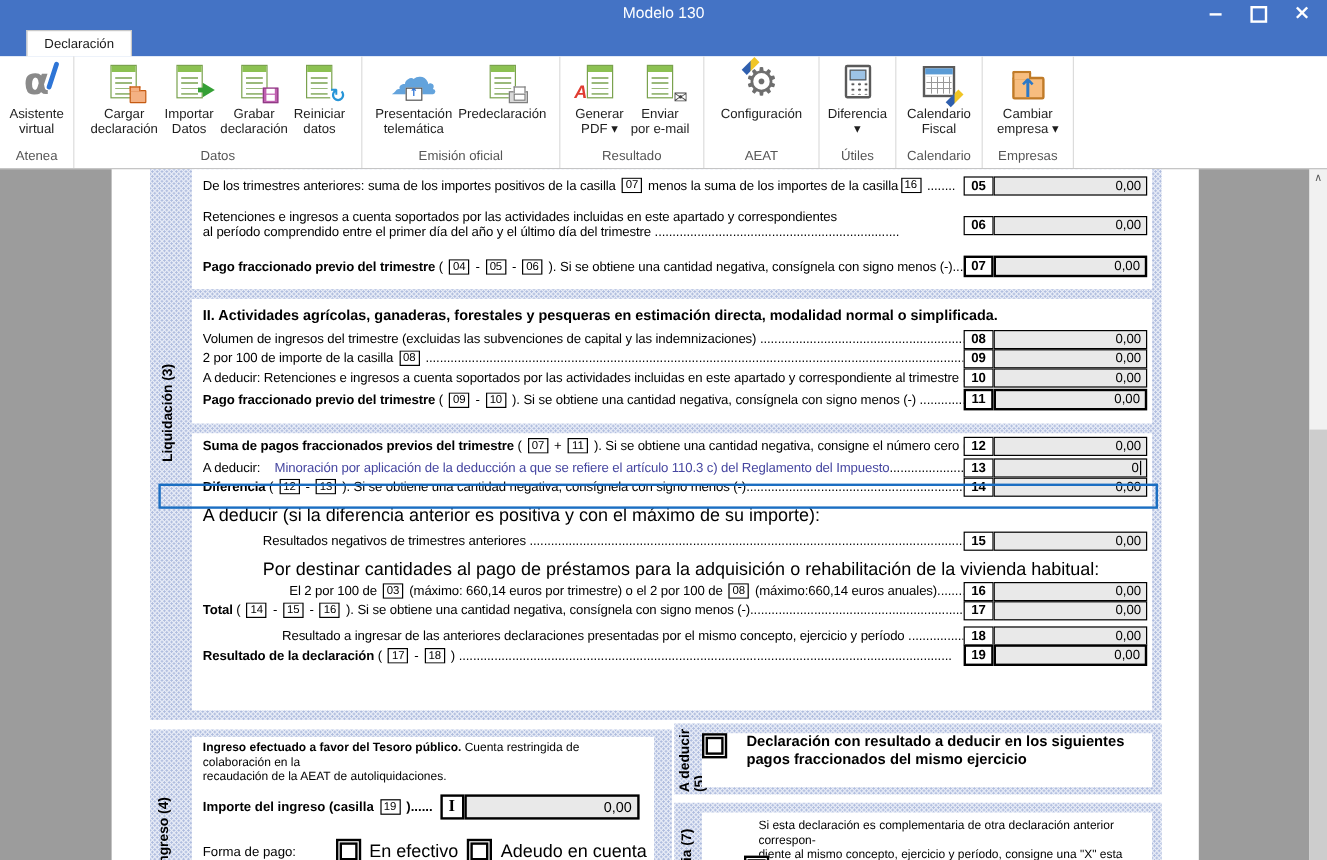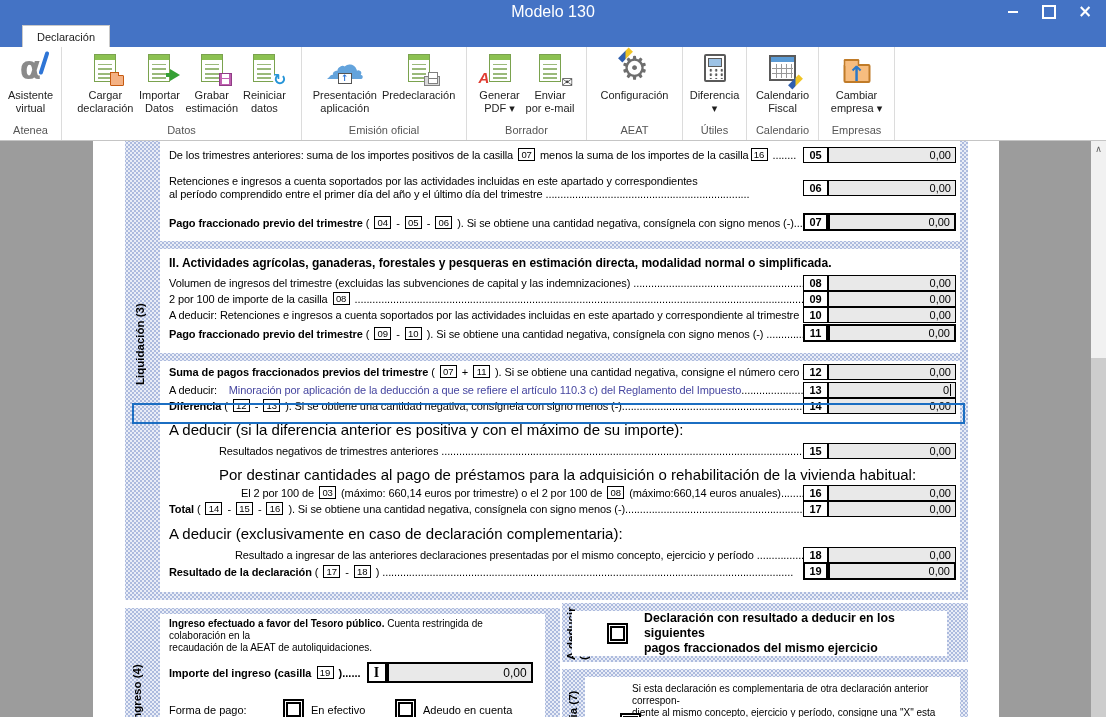--- a/index.html
+++ b/index.html
@@ -1,21 +1,21 @@
 <!DOCTYPE html>
 <html><head>
 <meta charset="utf-8">
 <style>
   *{box-sizing:border-box;margin:0;padding:0}
   body{font-family:"Liberation Sans",sans-serif;background:#fff}
   .app{position:relative;width:1106px;height:717px;overflow:hidden;background:#fff;user-select:none}
 
   
   .titlebar{position:absolute;left:0;top:0;width:100%;height:47px;background:#4473c5}
-  .title{position:absolute;left:0;right:0;top:3px;text-align:center;color:#fff;font-size:16px}
+  .title{position:absolute;left:0;right:0;top:3px;text-align:center;color:#fff;font-size:13px}
   .winctrls{position:absolute;right:6px;top:2px;display:flex;gap:6px}
   .wc{width:30px;height:19px;display:flex;align-items:center;justify-content:center;color:#fff;cursor:pointer}
   .wc-min::before{content:'';width:10px;height:2px;background:#fff}
   .wc-max::before{content:'';width:10px;height:10px;border:2px solid #fff}
   .wc-close{font-size:17px;font-weight:bold;line-height:1}
   .tab{position:absolute;left:22px;top:25px;width:88px;height:22px;background:#fff;border:1px solid #c9c9c9;border-bottom:none;display:flex;align-items:center;justify-content:center;font-size:11px;color:#1a1a1a;cursor:pointer}
 
   
   .ribbon{position:absolute;left:0;top:47px;width:100%;height:94px;background:#fff;border-bottom:1px solid #c5c5c5;display:flex}
   .rgroup{display:flex;flex-direction:column;border-right:1px solid #dcdcdc;flex:none}
@@ -97,25 +97,25 @@
   .ingbox{position:absolute;left:35px;top:6px;width:385px;height:104px;background:#fff;padding:4px 6px 0 9px}
   .ing-intro{font-size:10px;line-height:12px;white-space:pre-line}
   .ing-row{display:flex;align-items:center}
   .ing-row1{margin-top:8px}
   .ing-lab{font-size:11px;white-space:nowrap}
   .ibox{width:20px;height:21px;border:2px solid #000;background:#fff;font-family:"Liberation Serif",serif;font-weight:bold;font-size:14px;display:flex;align-items:center;justify-content:center;flex:none;margin-left:6px}
   .bigval{width:146px;height:21px;border:2px solid #000;background:#e9e9e9;font-size:12px;display:flex;align-items:center;justify-content:flex-end;padding-right:4px;flex:none}
   .ing-row2{margin-top:16px}
   .cb{width:21px;height:21px;border:2px solid #000;background:#fff;display:flex;align-items:center;justify-content:center;flex:none;cursor:pointer}
   .cb::before{content:'';width:11px;height:11px;border:2px solid #000}
-  .cbl{font-size:11px;margin-left:7px;white-space:nowrap}
+  .cbl{font-size:15px;margin-left:7px;white-space:nowrap}
 
   .ded5{position:absolute;left:469px;top:462px;width:406px;height:59px}
   .ded5 .vlabel{left:3px;top:3px;height:54px;white-space:normal}
-  .ded5box{position:absolute;left:10px;top:8px;width:375px;height:45px;background:#fff;display:flex;align-items:center;padding-left:35px}
+  .ded5box{position:absolute;left:23px;top:8px;width:375px;height:45px;background:#fff;display:flex;}
   .ded5txt{font-weight:bold;font-size:12.3px;line-height:15px;white-space:pre-line;margin-left:16px}
 
   .comp7{position:absolute;left:469px;top:528px;width:406px;height:60px}
   .comp7 .vlabel{left:5px;top:19px;height:110px}
   .comp7box{position:absolute;left:23px;top:8px;width:375px;height:52px;background:#fff;padding:6px 8px 0 47px}
   .comp7txt{font-size:10px;line-height:12px;white-space:pre-line}
   .comp7 .cb{position:absolute;left:58px;top:44px}
 
   
   .scrollbar{position:absolute;right:0;top:0;width:15px;height:576px;background:#f1f1f1}
@@ -169,21 +169,21 @@
             </span>
           <span class="rlabel">Importar
 Datos</span>
         </div>
         <div class="rbtn">
           <span class="ricon">
               <span class="doc"></span>
               <span class="b-save"></span>
             </span>
           <span class="rlabel">Grabar
-estimación</span>
+declaración</span>
         </div>
         <div class="rbtn">
           <span class="ricon">
               <span class="doc"></span>
               <span class="b-refresh iconfont">↻</span>
             </span>
           <span class="rlabel">Reiniciar
 datos</span>
         </div>
       </div>
@@ -191,21 +191,21 @@
     </div>
 
     <div class="rgroup" style="width:165px">
       <div class="rbuttons">
         <div class="rbtn">
           <span class="ricon">
               <span class="i-cloud iconfont">☁</span>
               <span class="i-cloud-mon iconfont">↑</span>
             </span>
           <span class="rlabel">Presentación
-aplicación</span>
+telemática</span>
         </div>
         <div class="rbtn">
           <span class="ricon">
               <span class="doc"></span>
               <span class="b-print"></span>
             </span>
           <span class="rlabel">Predeclaración</span>
         </div>
       </div>
       <div class="rgname">Emisión oficial</div>
@@ -223,21 +223,21 @@
         </div>
         <div class="rbtn">
           <span class="ricon">
               <span class="doc"></span>
               <span class="b-mail iconfont">✉</span>
             </span>
           <span class="rlabel">Enviar
 por e-mail</span>
         </div>
       </div>
-      <div class="rgname">Borrador</div>
+      <div class="rgname">Resultado</div>
     </div>
 
     <div class="rgroup" style="width:96px">
       <div class="rbuttons">
         <div class="rbtn">
           <span class="ricon">
               <span class="swoosh sw-cfg"></span>
               <span class="i-gear iconfont">⚙</span>
             </span>
           <span class="rlabel">Configuración</span>
@@ -366,21 +366,20 @@
           <div class="frow" style="margin-top:1px">
             <div class="flabel ind72">El 2 por 100 de <span class="refbox">03</span> (máximo: 660,14 euros por trimestre) o el 2 por 100 de <span class="refbox">08</span>  (máximo:660,14 euros anuales)...............</div>
             <div class="numbox">16</div>
             <div class="val">0,00</div>
           </div>
           <div class="frow" style="margin-top:-1px">
             <div class="flabel"><b>Total</b> ( <span class="refbox">14</span> - <span class="refbox">15</span> - <span class="refbox">16</span> ). Si se obtiene una cantidad negativa, consígnela con signo menos (-)....................................................................</div>
             <div class="numbox">17</div>
             <div class="val">0,00</div>
           </div>
-          <div class="fnote" style="margin-top:8px">A deducir (exclusivamente en caso de declaración complementaria):</div>
           <div class="frow" style="margin-top:4px">
             <div class="flabel ind66">Resultado a ingresar de las anteriores declaraciones presentadas por el mismo concepto, ejercicio y período  .......................................</div>
             <div class="numbox">18</div>
             <div class="val">0,00</div>
           </div>
           <div class="frow" style="margin-top:-1px">
             <div class="flabel"><b>Resultado de la declaración</b> ( <span class="refbox">17</span> - <span class="refbox">18</span> )  ...........................................................................................................................................</div>
             <div class="numbox thick">19</div>
             <div class="val thick">0,00</div>
           </div>

